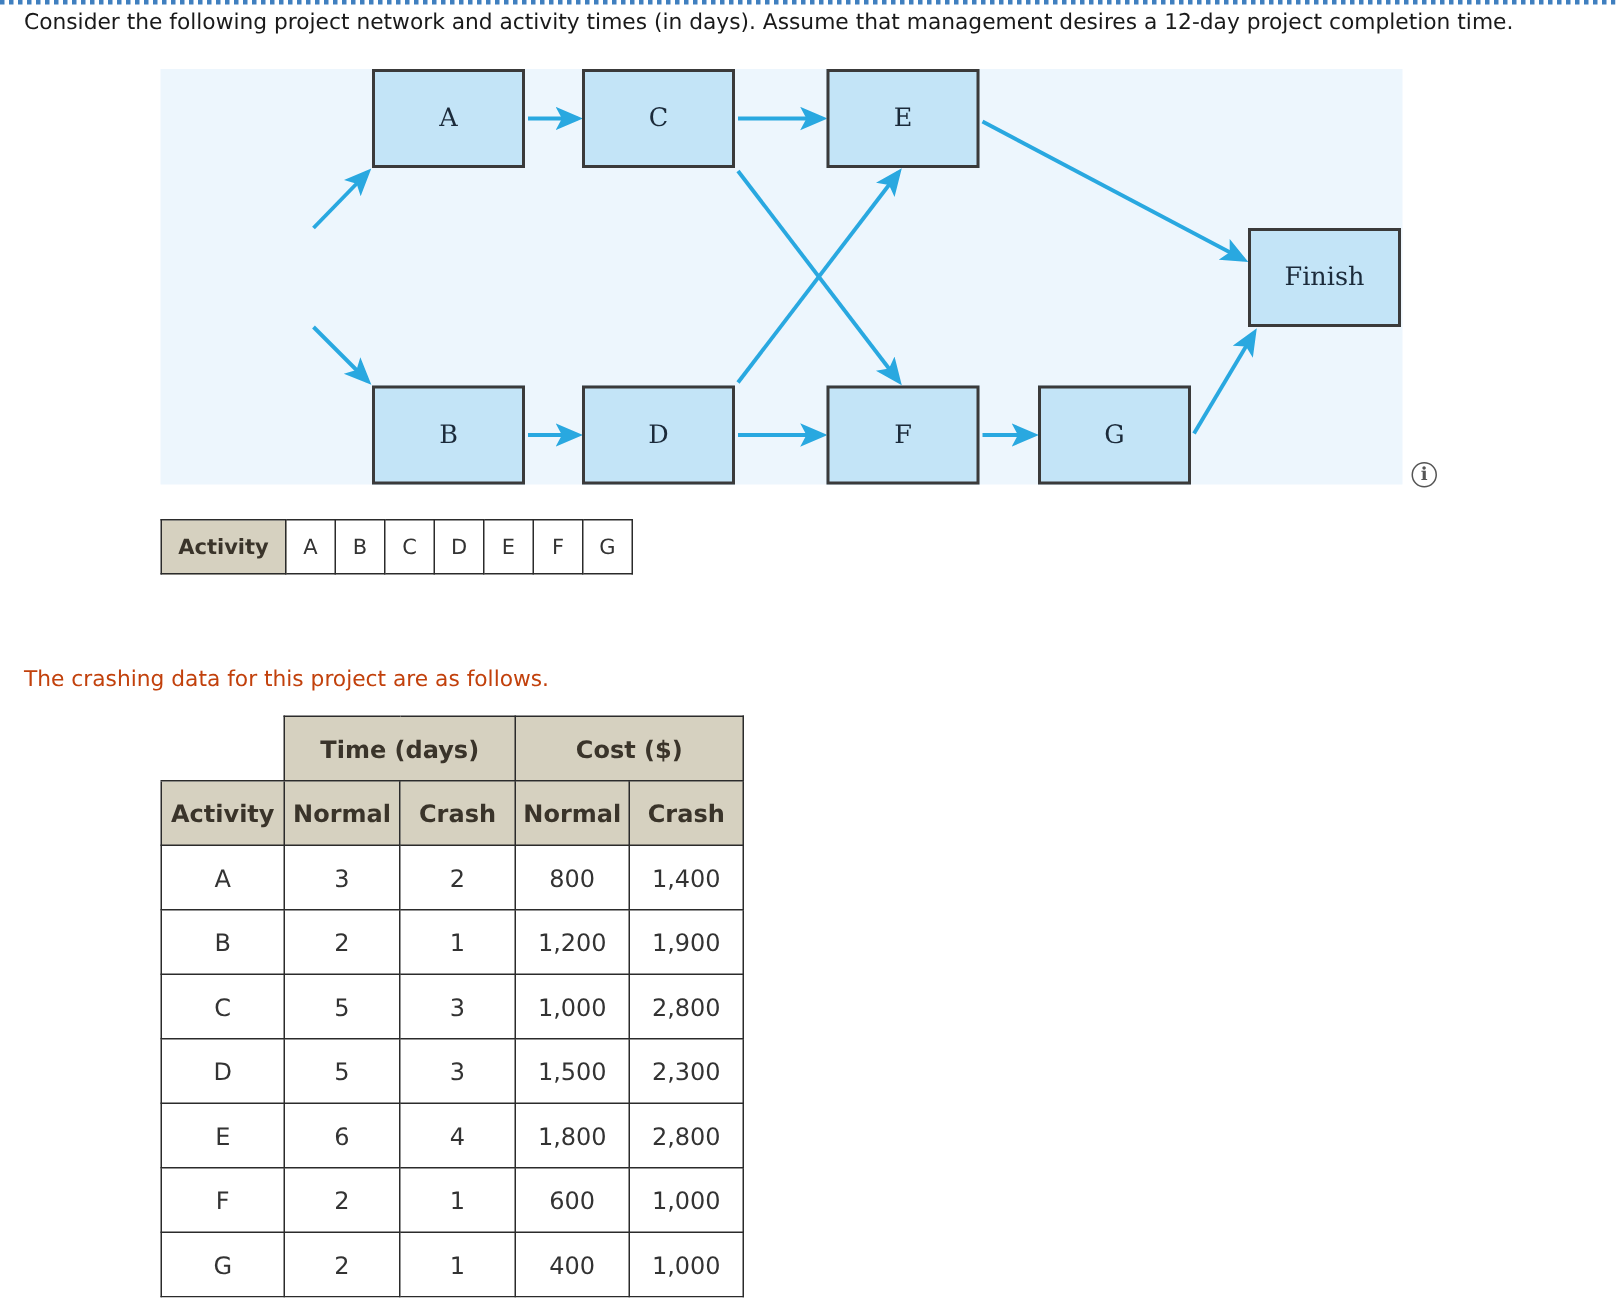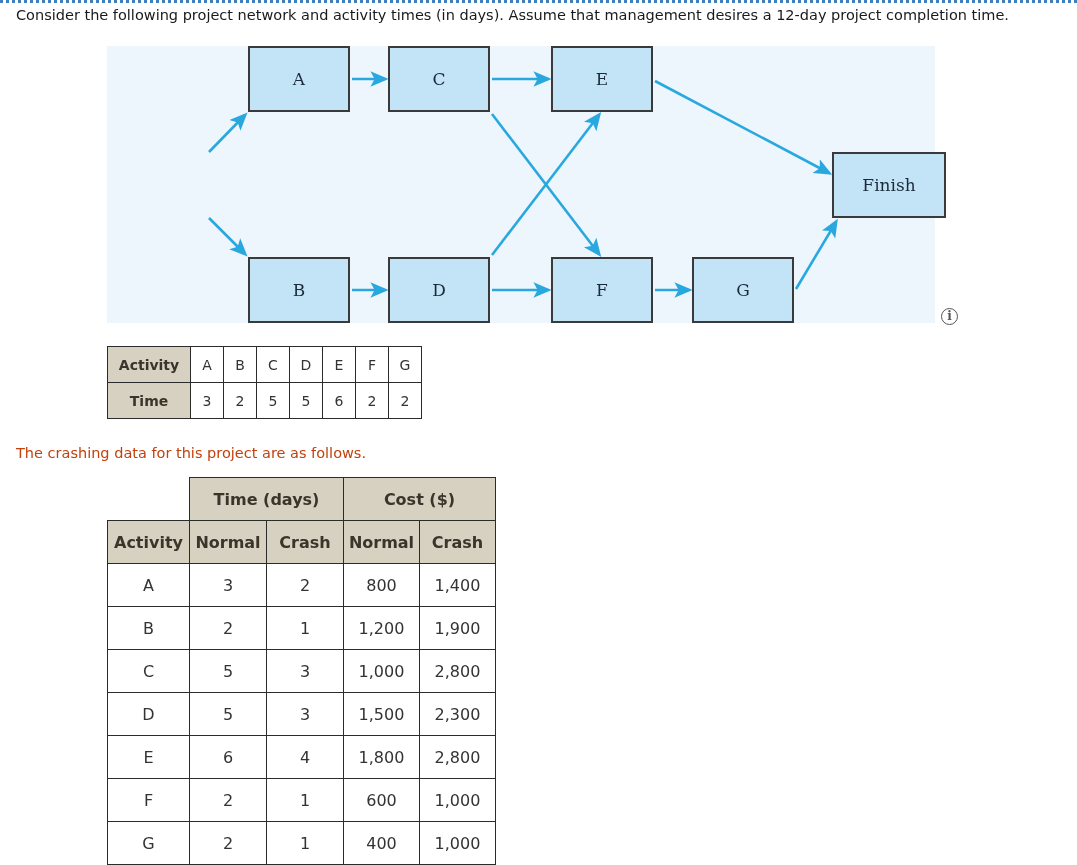--- a/index.html
+++ b/index.html
@@ -189,21 +189,21 @@
 
   <div class="node-box" style="left:141px;top:0px;   width:102px; height:66px;">
       <span>A</span>
     </div>
   <div class="node-box" style="left:281px;top:0px;   width:102px; height:66px;">
       <span>C</span>
     </div>
   <div class="node-box" style="left:444px;top:0px;   width:102px; height:66px;">
       <span>E</span>
     </div>
-  <div class="node-box" style="left:725px;top:106px; width:114px; height:66px;">
+  <div class="node-box" style="left:725px;top:106px; width:102px; height:66px;">
       <span>Finish</span>
     </div>
   <div class="node-box" style="left:141px;top:211px; width:102px; height:66px;">
       <span>B</span>
     </div>
   <div class="node-box" style="left:281px;top:211px; width:102px; height:66px;">
       <span>D</span>
     </div>
   <div class="node-box" style="left:444px;top:211px; width:102px; height:66px;">
       <span>F</span>
@@ -220,30 +220,20 @@
     <tr>
       <td class="hdr rowlabel">Activity</td>
       <td class="val">A</td>
       <td class="val">B</td>
       <td class="val">C</td>
       <td class="val">D</td>
       <td class="val">E</td>
       <td class="val">F</td>
       <td class="val">G</td>
     </tr>
-    <tr>
-      <td class="hdr rowlabel">Time</td>
-      <td class="val">3</td>
-      <td class="val">2</td>
-      <td class="val">5</td>
-      <td class="val">5</td>
-      <td class="val">6</td>
-      <td class="val">2</td>
-      <td class="val">2</td>
-    </tr>
   </tbody>
 </table>
 
 <div id="crash-caption">The crashing data for this project are as follows.</div>
 
 <table id="crash-table">
   <tbody>
     <tr>
       <td class="noborder-top-left actcol"></td>
       <td class="hdr" colspan="2">Time (days)</td>

